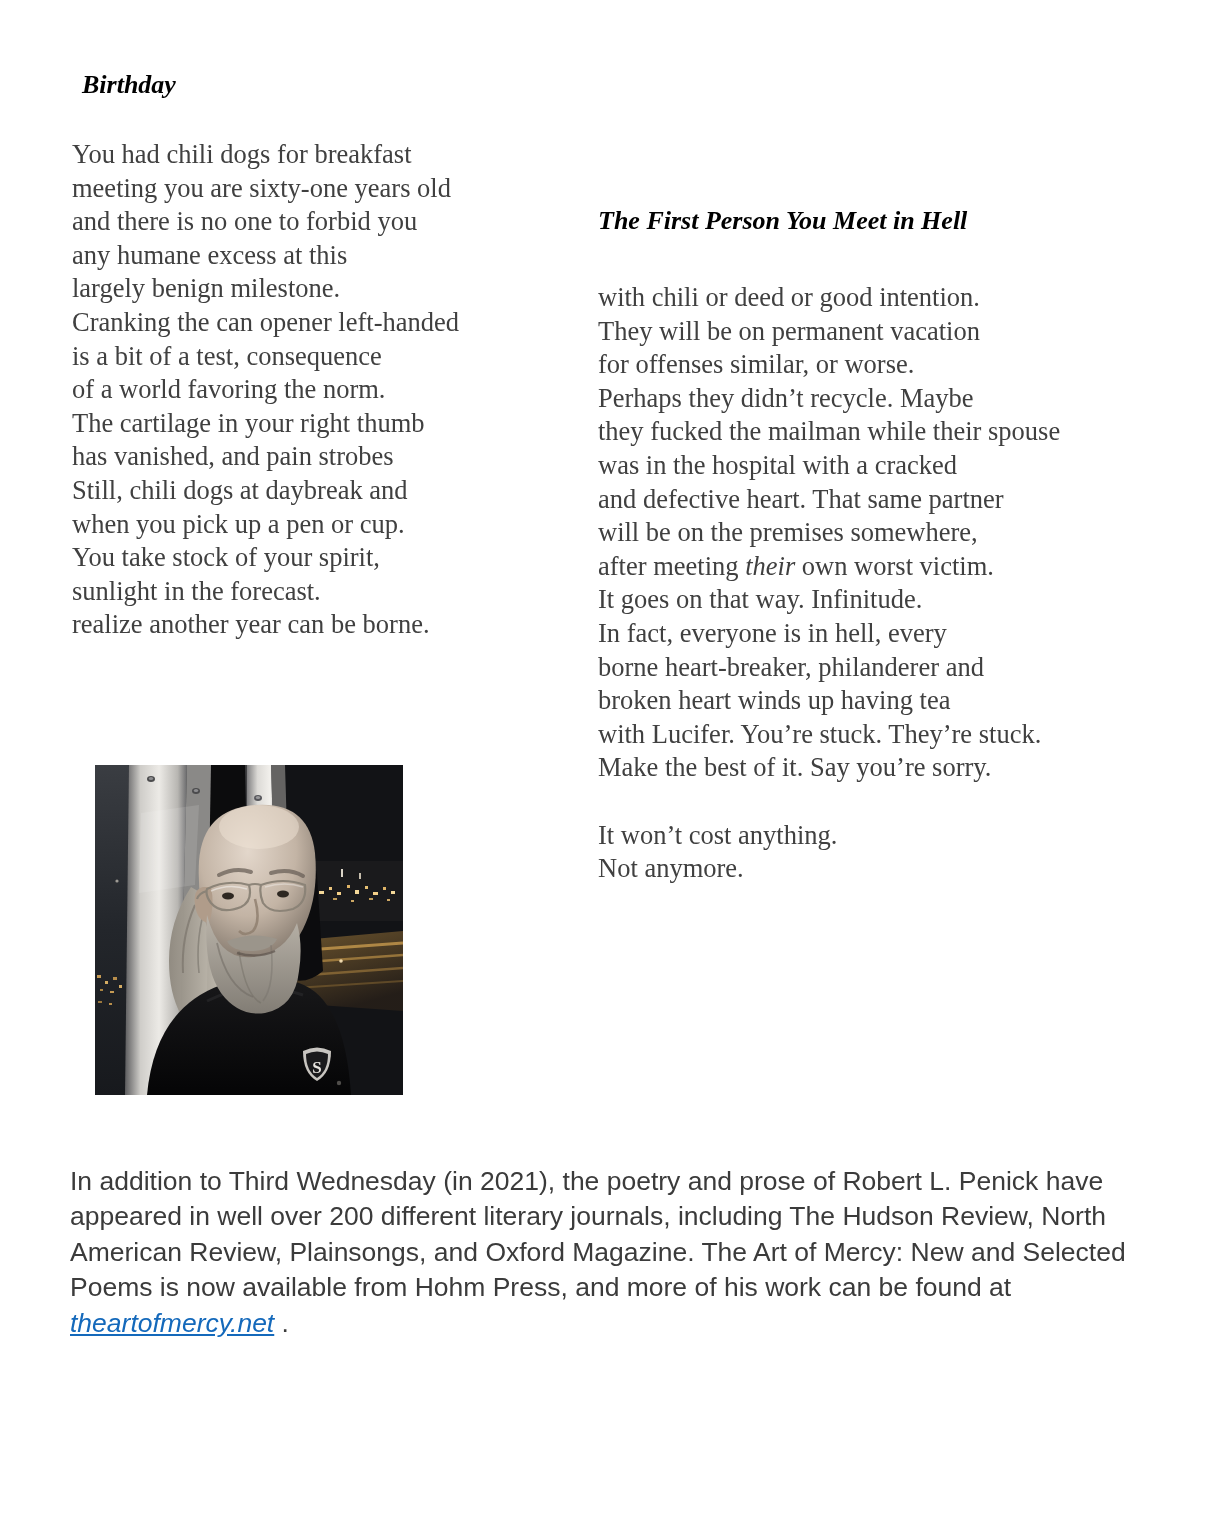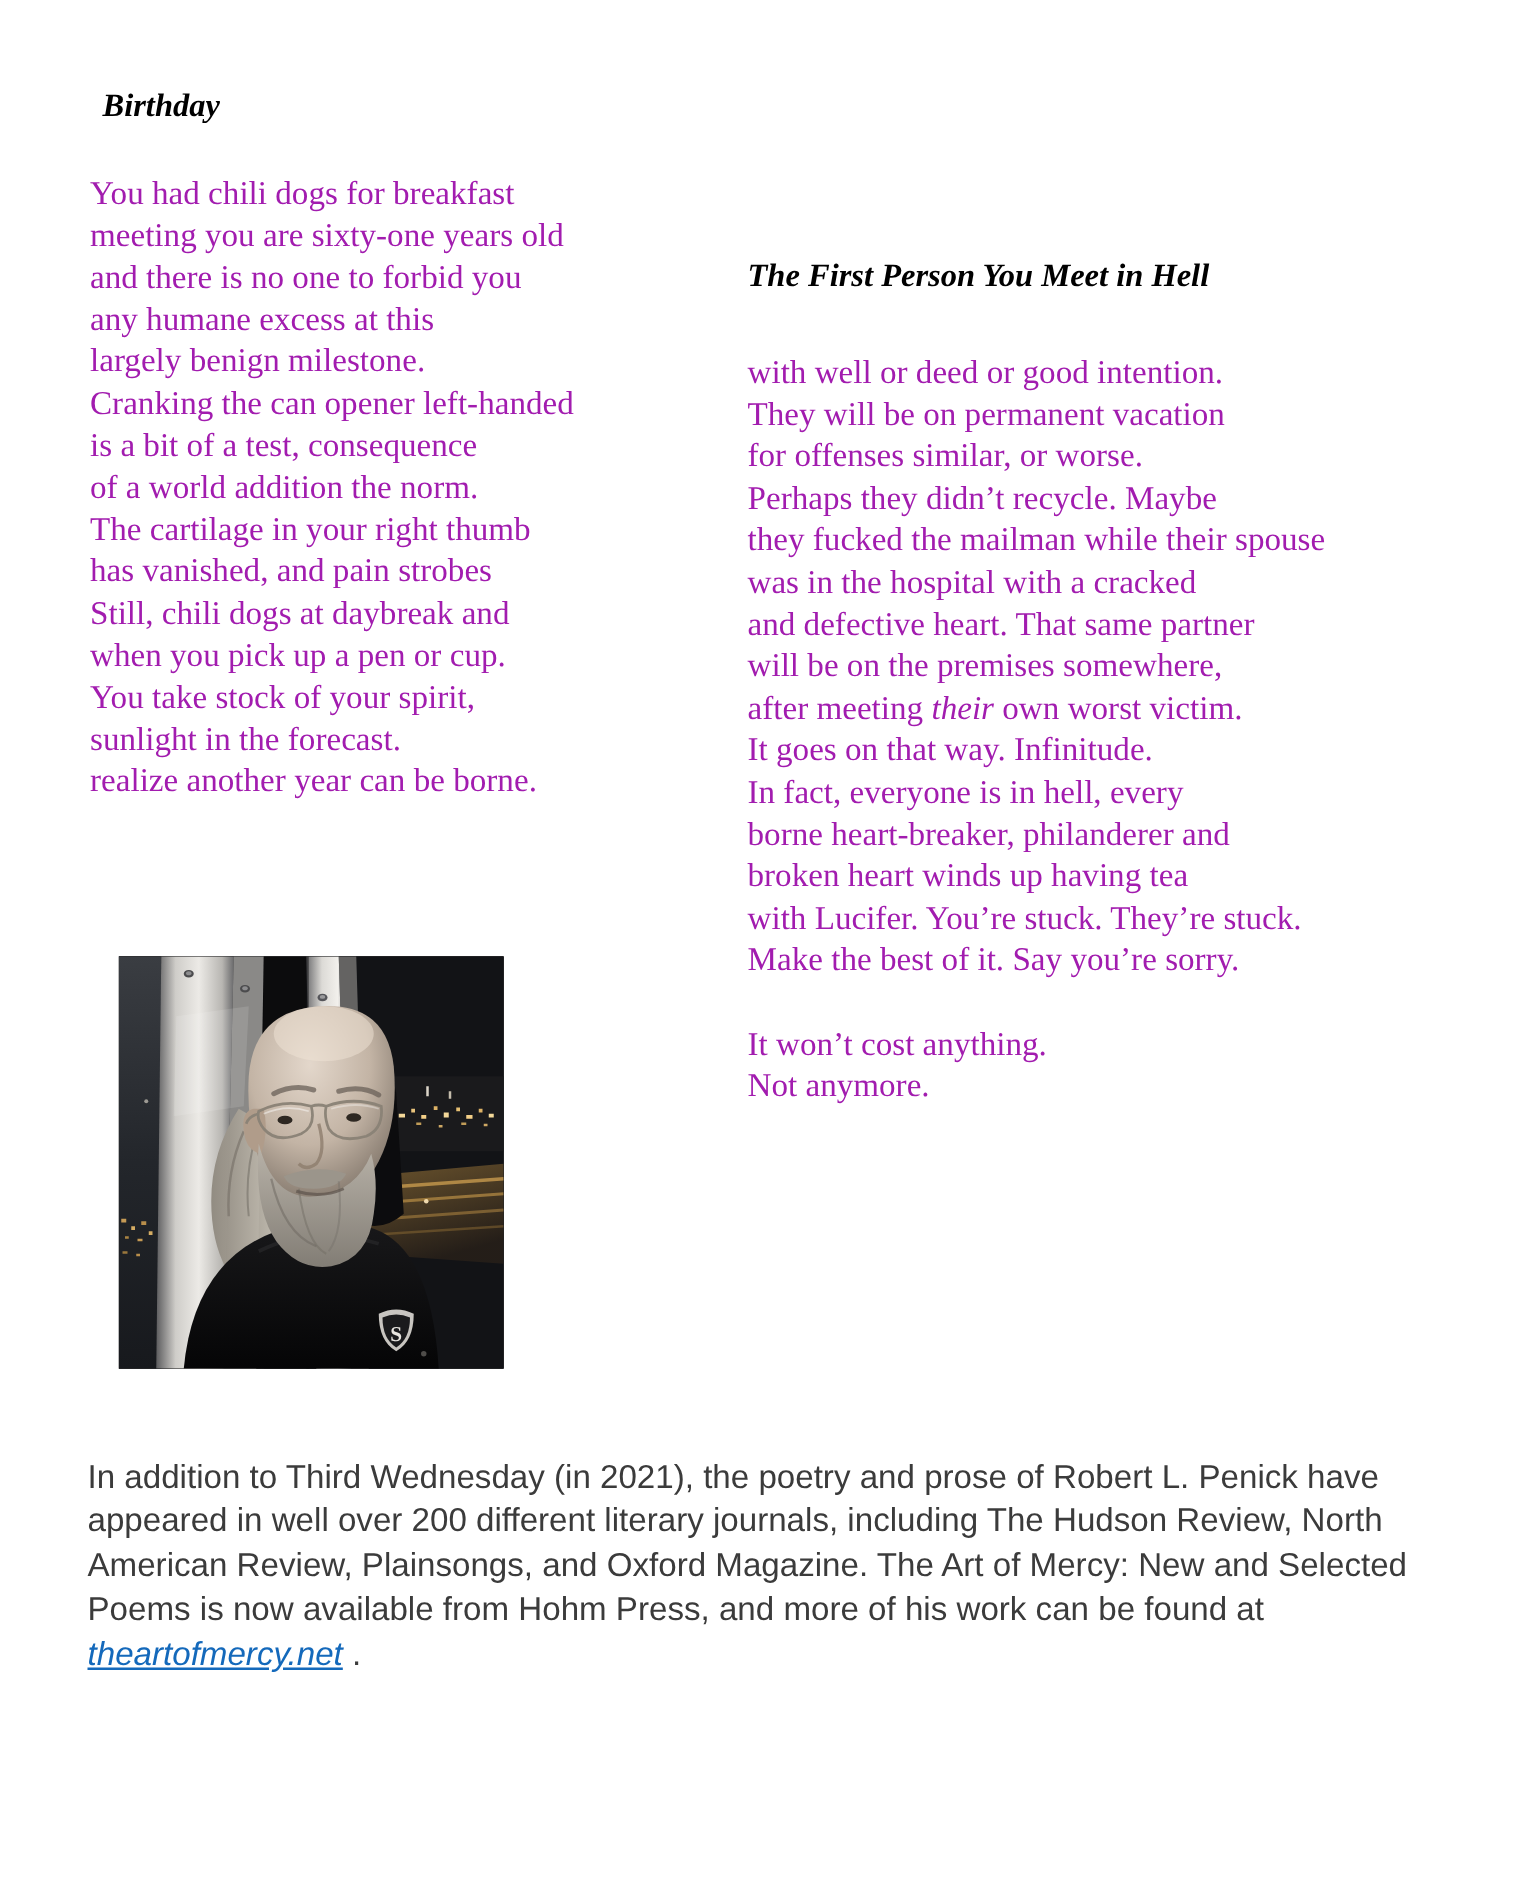--- a/index.html
+++ b/index.html
@@ -35,21 +35,21 @@
     font-style: italic;
     font-size: 26px;
     line-height: 30px;
     color: #000;
     white-space: pre;
   }
   .poem-body {
     font-family: "Liberation Serif", "DejaVu Serif", serif;
     font-size: 26.5px;
     line-height: 33.6px;
-    color: #a21caf;
+    color: #404040;
   }
   .poem-line {
     white-space: pre;
   }
   .poem-line em {
     font-style: italic;
   }
   .stanza-gap {
     height: 33.6px;
   }
@@ -108,35 +108,35 @@
   <div class="poem" id="poem-left">
     <div class="poem-title">Birthday</div>
     <div class="poem-body">
       <div class="poem-line">You had chili dogs for breakfast</div>
       <div class="poem-line">meeting you are sixty-one years old</div>
       <div class="poem-line">and there is no one to forbid you</div>
       <div class="poem-line">any humane excess at this</div>
       <div class="poem-line">largely benign milestone.</div>
       <div class="poem-line">Cranking the can opener left-handed</div>
       <div class="poem-line">is a bit of a test, consequence</div>
-      <div class="poem-line">of a world addition the norm.</div>
+      <div class="poem-line">of a world favoring the norm.</div>
       <div class="poem-line">The cartilage in your right thumb</div>
       <div class="poem-line">has vanished, and pain strobes</div>
       <div class="poem-line">Still, chili dogs at daybreak and</div>
       <div class="poem-line">when you pick up a pen or cup.</div>
       <div class="poem-line">You take stock of your spirit,</div>
       <div class="poem-line">sunlight in the forecast.</div>
       <div class="poem-line">realize another year can be borne.</div>
     </div>
   </div>
 
   <div class="poem" id="poem-right">
     <div class="poem-title">The First Person You Meet in Hell</div>
     <div class="poem-body">
-      <div class="poem-line">with well or deed or good intention.</div>
+      <div class="poem-line">with chili or deed or good intention.</div>
       <div class="poem-line">They will be on permanent vacation</div>
       <div class="poem-line">for offenses similar, or worse.</div>
       <div class="poem-line">Perhaps they didn’t recycle. Maybe</div>
       <div class="poem-line">they fucked the mailman while their spouse</div>
       <div class="poem-line">was in the hospital with a cracked</div>
       <div class="poem-line">and defective heart. That same partner</div>
       <div class="poem-line">will be on the premises somewhere,</div>
       <div class="poem-line"><span>after meeting </span><em>their</em><span> own worst victim.</span></div>
       <div class="poem-line">It goes on that way. Infinitude.</div>
       <div class="poem-line">In fact, everyone is in hell, every</div>

